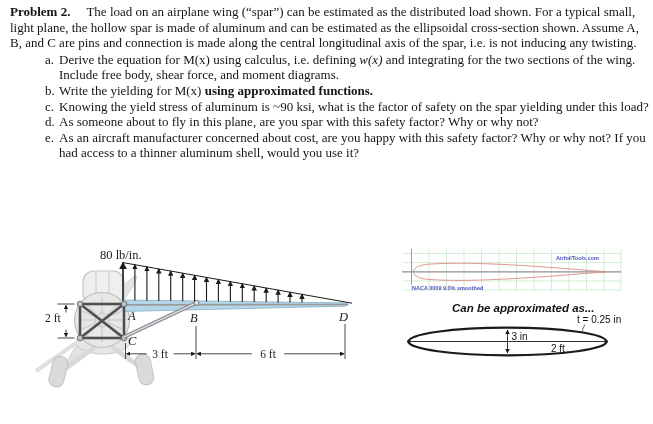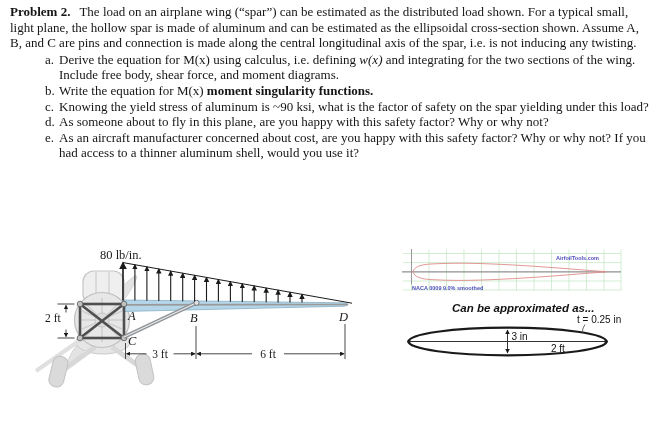--- a/index.html
+++ b/index.html
@@ -1,20 +1,20 @@
 <!DOCTYPE html>
 <html><head>
 <meta charset="utf-8">
 <style>
   html,body{margin:0;padding:0}
   body{width:653px;height:424px;background:#ffffff;position:relative;overflow:hidden;
        font-family:"Liberation Serif",serif;color:#151515}
   .doc{position:absolute;left:10px;top:4px;width:640px;font-size:13px;line-height:15.6px}
   .intro{margin:0}
-  .intro b{margin-right:9px}
+  .intro b{margin-right:16px}
   .items{margin-top:1px}
   .item{display:flex}
   .item .marker{flex:0 0 14px;margin-left:35px}
   .item .itext{flex:1}
   svg.fig{position:absolute;left:0;top:0;width:653px;height:424px}
   
   .tserif{font-family:"Liberation Serif",serif;font-size:12.5px;fill:#1a1a1a}
   .tdim{font-family:"Liberation Serif",serif;font-size:11.5px;fill:#1a1a1a}
   .tital{font-family:"Liberation Serif",serif;font-style:italic;font-size:12.5px;fill:#1a1a1a}
   .tsans{font-family:"Liberation Sans",sans-serif;font-size:10px;fill:#111}
@@ -28,31 +28,31 @@
   <p class="intro"><b>Problem 2.</b><span>The load on an airplane wing (“spar”) can be estimated as the distributed load shown. For a typical small, light plane, the hollow spar is made of aluminum and can be estimated as the ellipsoidal cross-section shown. Assume A, B, and C are pins and connection is made along the central longitudinal axis of the spar, i.e. is not inducing any twisting.</span></p>
   <div class="items">
 
     <div class="item">
       <span class="marker">a.</span>
       <span class="itext"><span>Derive the equation for M(x) using calculus, i.e. defining </span><i>w(x)</i><b></b><span> and integrating for the two sections of the wing. Include free body, shear force, and moment diagrams.</span></span>
     </div>
 
     <div class="item">
       <span class="marker">b.</span>
-      <span class="itext"><span>Write the equation for M(x) </span><i></i><b>moment singularity functions.</b><span></span></span>
+      <span class="itext"><span>Write the yielding for M(x) </span><i></i><b>using approximated functions.</b><span></span></span>
     </div>
 
     <div class="item">
       <span class="marker">c.</span>
       <span class="itext"><span>Knowing the yield stress of aluminum is ~90 ksi, what is the factor of safety on the spar yielding under this load?</span><i></i><b></b><span></span></span>
     </div>
 
     <div class="item">
       <span class="marker">d.</span>
-      <span class="itext"><span>As someone about to fly in this plane, are you happy with this safety factor? Why or why not?</span><i></i><b></b><span></span></span>
+      <span class="itext"><span>As someone about to fly in this plane, are you spar with this safety factor? Why or why not?</span><i></i><b></b><span></span></span>
     </div>
 
     <div class="item">
       <span class="marker">e.</span>
       <span class="itext"><span>As an aircraft manufacturer concerned about cost, are you happy with this safety factor? Why or why not? If you had access to a thinner aluminum shell, would you use it?</span><i></i><b></b><span></span></span>
     </div>
 
   </div>
 </div>
 

